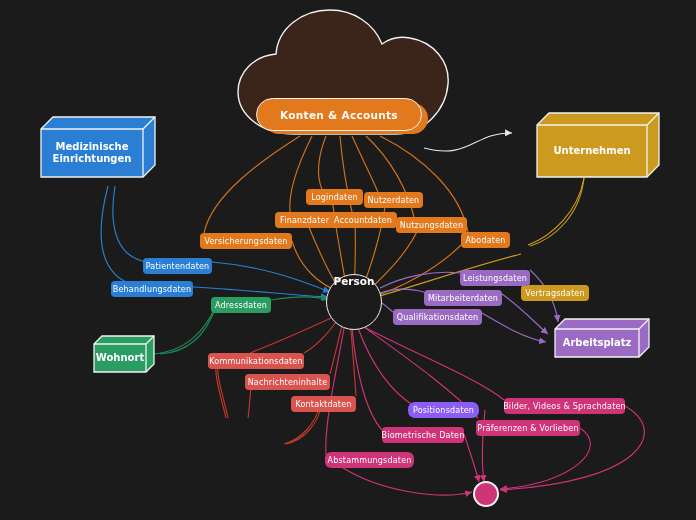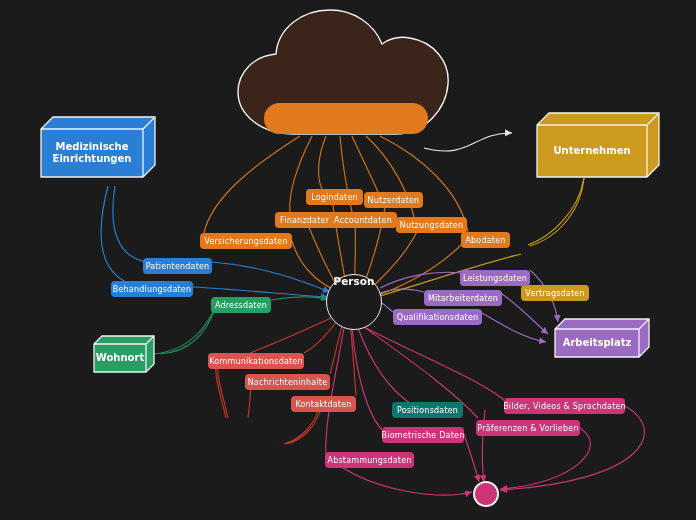--- a/index.html
+++ b/index.html
@@ -145,20 +145,21 @@
   <div id="cloud">
     <svg width="228" height="134" viewBox="0 0 228 134">
       <path d="M62 128 C28 128 6 108 6 86 C6 66 22 50 44 48 C46 22 70 4 98 4
                C122 4 142 18 150 38 C158 32 168 30 178 32 C202 36 218 56 216 78
                C214 104 192 128 164 128 Z" fill="#3b2419" stroke="#f2f2f2" stroke-width="1.4"></path>
     </svg>
   </div>
 
   <div id="konten">
     <div class="shadow"></div>
+    <div class="main">Konten &amp; Accounts</div>
   </div>
 
   <div class="box3d" style="left:40px;top:116px;width:116px;height:62px;">
     <svg width="116" height="62" viewBox="0 0 116 62">
       <path d="M1 13 L13 1 L115 1 L115 49 L103 61 L1 61 Z" fill="#2a7fd4" stroke="#f2f2f2" stroke-width="1.3"></path>
       <path d="M1 13 L103 13 L115 1 M103 13 L103 61" fill="none" stroke="#f2f2f2" stroke-width="1.3"></path>
     </svg>
     <div class="face" style="left:1px;top:13px;width:102px;height:48px;font-size:10px;border:none;">
       <span>
         <span>Medizinische</span><br>
@@ -215,20 +216,20 @@
       <div class="edgelabel" style="left: 521px; top: 246px; width: 68px; background: rgb(204, 154, 31); margin-top: 39px;">Vertragsdaten</div>
       <div class="edgelabel" style="left: 143px; top: 258px; width: 69px; background: rgb(42, 127, 212);">Patientendaten</div>
       <div class="edgelabel" style="left: 111px; top: 281px; width: 82px; background: rgb(42, 127, 212);">Behandlungsdaten</div>
       <div class="edgelabel" style="left: 211px; top: 297px; width: 60px; background: rgb(42, 157, 98);">Adressdaten</div>
       <div class="edgelabel" style="left: 460px; top: 270px; width: 70px; background: rgb(155, 107, 196);">Leistungsdaten</div>
       <div class="edgelabel" style="left: 424px; top: 290px; width: 78px; background: rgb(155, 107, 196);">Mitarbeiterdaten</div>
       <div class="edgelabel" style="left: 393px; top: 309px; width: 89px; background: rgb(155, 107, 196);">Qualifikationsdaten</div>
       <div class="edgelabel" style="left: 208px; top: 353px; width: 96px; background: rgb(217, 83, 79);">Kommunikationsdaten</div>
       <div class="edgelabel" style="left: 245px; top: 374px; width: 85px; background: rgb(217, 83, 79);">Nachrichteninhalte</div>
       <div class="edgelabel" style="left: 291px; top: 396px; width: 65px; background: rgb(217, 83, 79);">Kontaktdaten</div>
-      <div class="edgelabel" style="left: 392px; top: 402px; width: 71px; background: #0f766e;">Positionsdaten</div>
+      <div class="edgelabel" style="left: 408px; top: 402px; width: 71px; background: #8b5cf6; border-radius: 7px;">Positionsdaten</div>
       <div class="edgelabel" style="left: 382px; top: 427px; width: 82px; background: rgb(207, 51, 120);">Biometrische Daten</div>
-      <div class="edgelabel" style="left: 325px; top: 452px; width: 89px; background: rgb(207, 51, 120);">Abstammungsdaten</div>
+      <div class="edgelabel" style="left: 325px; top: 452px; width: 89px; background: rgb(207, 51, 120); border-radius: 6px;">Abstammungsdaten</div>
       <div class="edgelabel" style="left: 504px; top: 398px; width: 121px; background: rgb(207, 51, 120);">Bilder, Videos &amp; Sprachdaten</div>
       <div class="edgelabel" style="left: 476px; top: 420px; width: 104px; background: rgb(207, 51, 120);">Präferenzen &amp; Vorlieben</div>
     </div>
 
 </div>
 
 </body></html>

